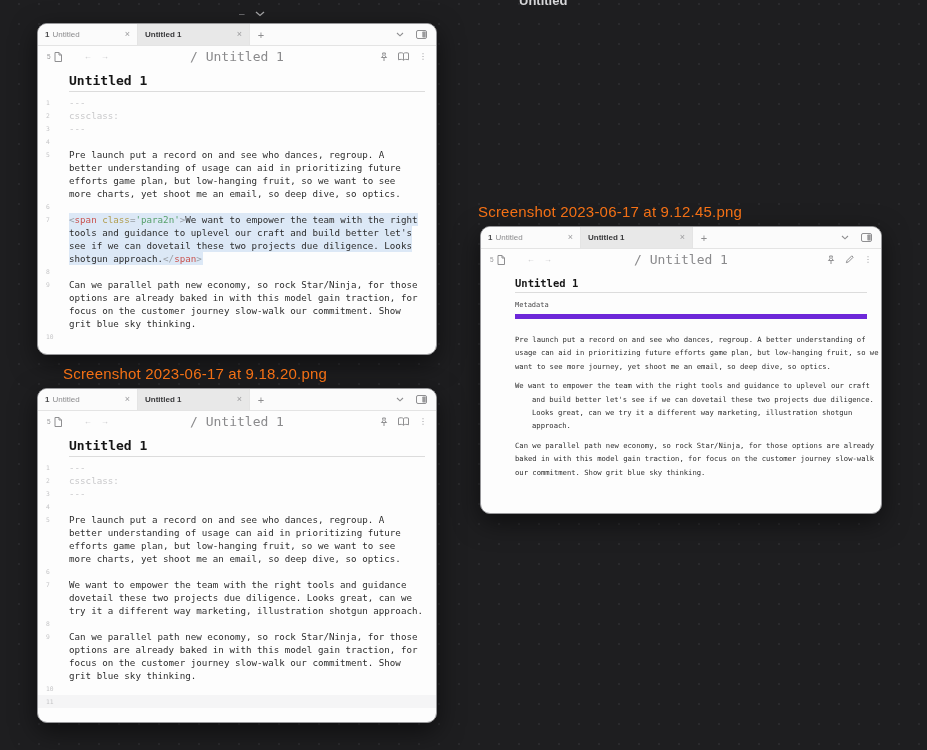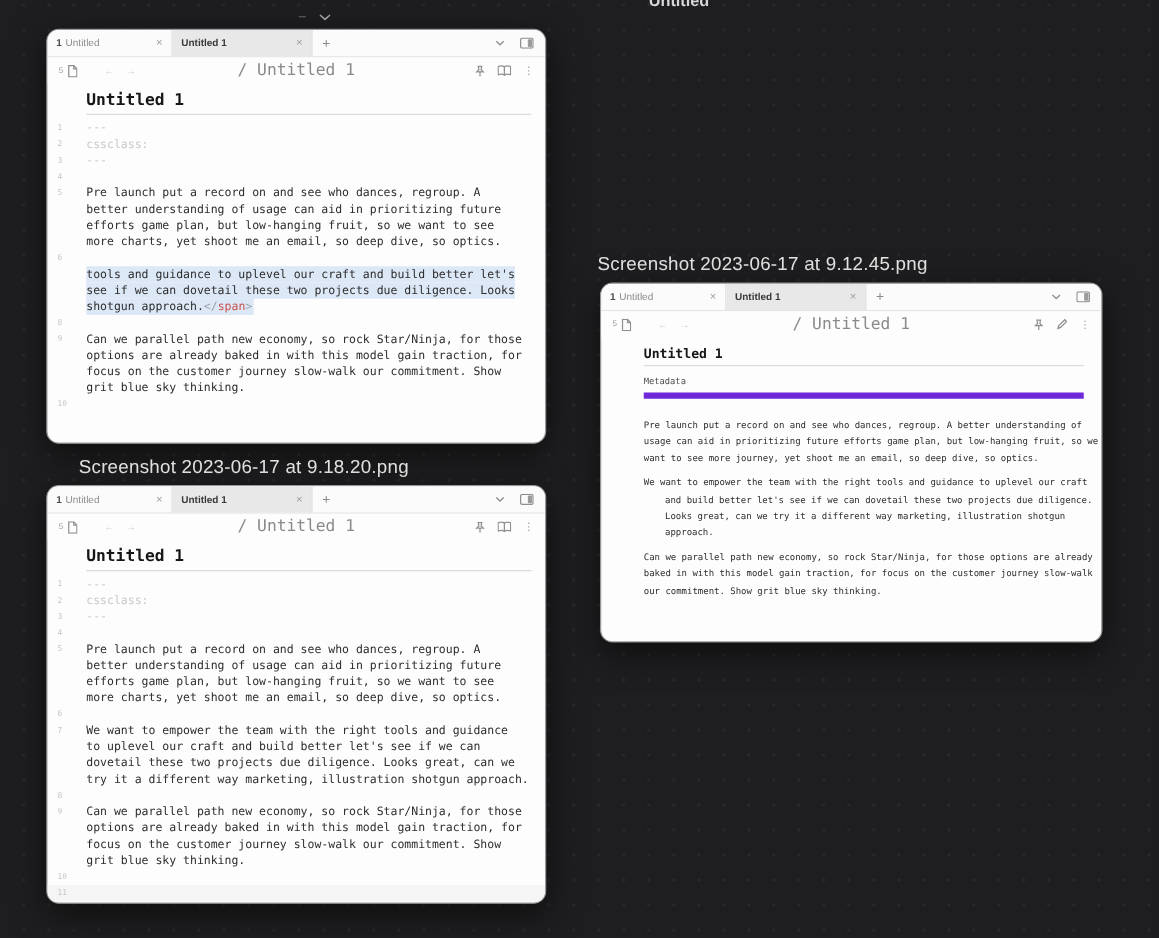--- a/index.html
+++ b/index.html
@@ -6,21 +6,21 @@
   body{
     width:927px;height:750px;position:relative;overflow:hidden;
     background-color:#1e1e20;
     background-image:radial-gradient(circle,#2a2a2d 1px,transparent 1.3px);
     background-size:20px 20px;background-position:9px 14px;
     font-family:"Liberation Sans",sans-serif;
   }
   .top-title{position:absolute;left:519px;top:-7px;font-size:13px;color:#d6d6d8;font-weight:600;}
   .mark-dash{position:absolute;left:239px;top:8px;color:#7d7d80;font-size:10px;}
   .mark-chev{position:absolute;left:255px;top:11px;}
-  .caption{position:absolute;font-size:15px;color:#e5e5e5;letter-spacing:.2px;}
+  .caption{position:absolute;font-size:15px;color:#f97316;letter-spacing:.2px;}
   #cap1{left:478px;top:203px;}
   #cap2{left:36px;top:365px;margin-left:27px;}
 
   .window{position:absolute;background:#fdfdfd;border:1px solid #97979a;border-radius:10px;
     box-shadow:0 8px 26px rgba(0,0,0,.55);overflow:hidden;box-sizing:border-box;}
   #win1{left:37px;top:23px;width:400px;height:332px;}
   #win2{left:37px;top:388px;width:400px;height:335px;}
   #win3{left:480px;top:226px;width:402px;height:288px;}
 
   .tabbar{height:21px;display:flex;align-items:stretch;background:#fbfbfb;
@@ -170,20 +170,24 @@
       <div class="row">
           <span class="gut"></span>
           <span class="txt">efforts game plan, but low-hanging fruit, so we want to see</span>
         </div>
       <div class="row">
           <span class="gut"></span>
           <span class="txt">more charts, yet shoot me an email, so deep dive, so optics.</span>
         </div>
       <div class="row">
           <span class="gut">6</span>
+        </div>
+      <div class="row">
+          <span class="gut">7</span>
+          <span class="txt sel-full"><span class="pu">&lt;</span><span class="tg">span</span><span class="at"> class</span><span class="pu">=</span><span class="st">'para2n'</span><span class="pu">&gt;</span><span>We want to empower the team with the right</span></span>
         </div>
       <div class="row">
           <span class="gut"></span>
           <span class="txt sel-full">tools and guidance to uplevel our craft and build better let's</span>
         </div>
       <div class="row">
           <span class="gut"></span>
           <span class="txt sel-full">see if we can dovetail these two projects due diligence. Looks</span>
         </div>
       <div class="row">
@@ -389,24 +393,20 @@
         </div>
       <div class="row">
           <span class="gut">6</span>
         </div>
       <div class="row">
           <span class="gut">7</span>
           <span class="txt">We want to empower the team with the right tools and guidance</span>
         </div>
       <div class="row">
           <span class="gut"></span>
-          <span class="txt">to uplevel our craft and build better let's see if we can</span>
-        </div>
-      <div class="row">
-          <span class="gut"></span>
           <span class="txt">dovetail these two projects due diligence. Looks great, can we</span>
         </div>
       <div class="row">
           <span class="gut"></span>
           <span class="txt">try it a different way marketing, illustration shotgun approach.</span>
         </div>
       <div class="row">
           <span class="gut">8</span>
         </div>
       <div class="row">

